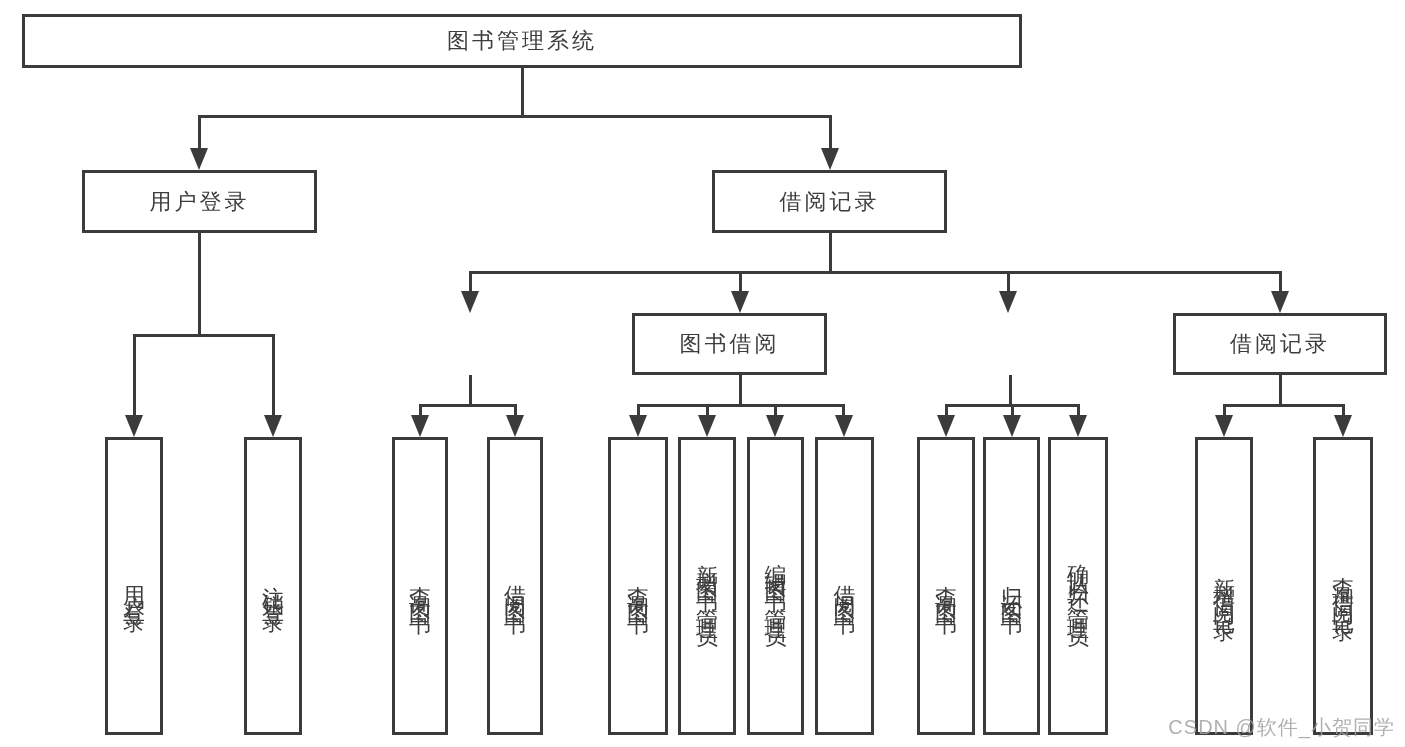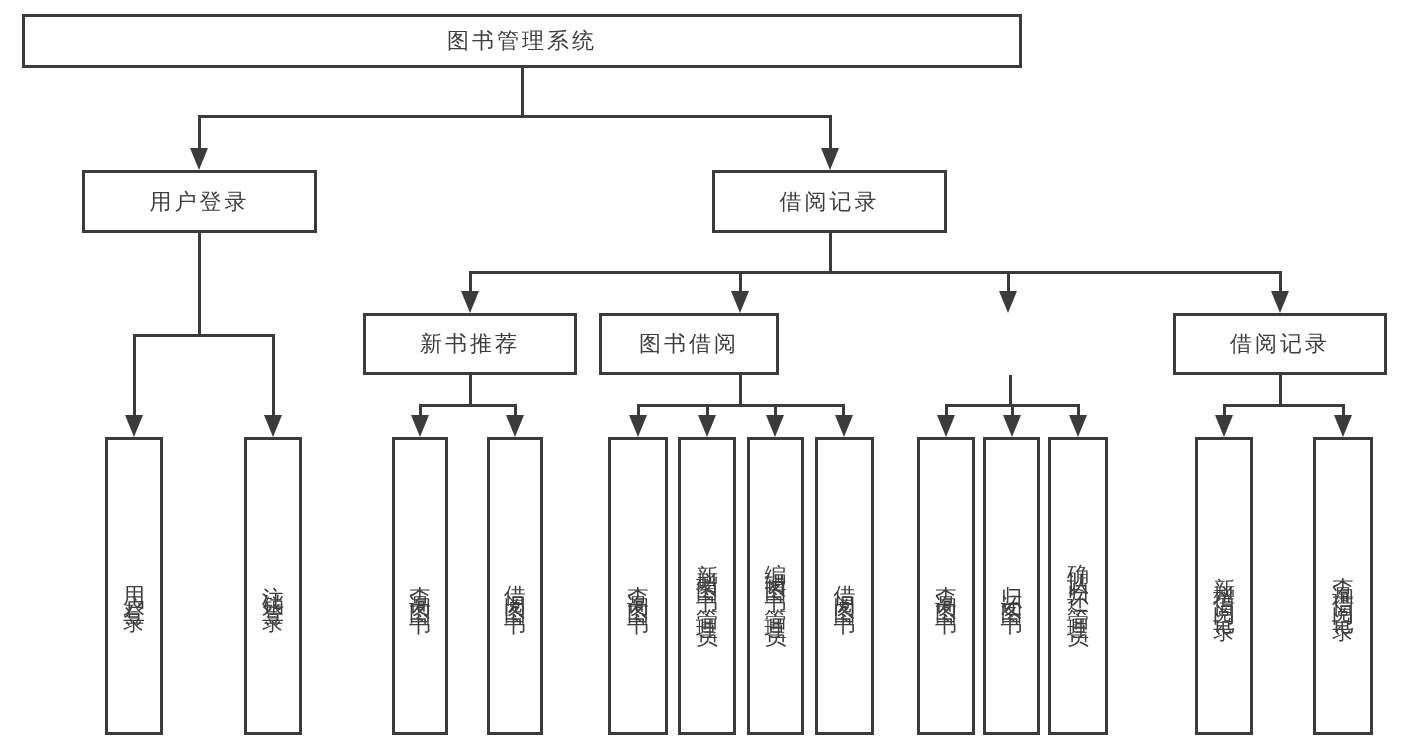--- a/index.html
+++ b/index.html
@@ -85,22 +85,21 @@
   <div class="hline" style="left:469px;top:271px;width:813px;"></div>
   <div class="vline" style="left:469px;top:271px;height:22px;"></div>
   <div class="vline" style="left:739px;top:271px;height:22px;"></div>
   <div class="vline" style="left:1007px;top:271px;height:22px;"></div>
   <div class="vline" style="left:1279px;top:271px;height:22px;"></div>
   <div class="arr" style="left:461px;top:291px;"></div>
   <div class="arr" style="left:731px;top:291px;"></div>
   <div class="arr" style="left:999px;top:291px;"></div>
   <div class="arr" style="left:1271px;top:291px;"></div>
 
-  <div class="box" style="left:363px;top:313px;width:214px;height:62px;">新书推荐</div>
-  <div class="box" style="left:599px;top:313px;width:180px;height:62px;">图书借阅</div>
+  <div class="box" style="left:632px;top:313px;width:195px;height:62px;">图书借阅</div>
   <div class="box" style="left:1173px;top:313px;width:214px;height:62px;">借阅记录</div>
 
   <div class="vline" style="left:469px;top:375px;height:31px;"></div>
   <div class="hline" style="left:419px;top:404px;width:98px;"></div>
   <div class="vline" style="left:419px;top:404px;height:13px;"></div>
   <div class="vline" style="left:514px;top:404px;height:13px;"></div>
   <div class="arr" style="left:411px;top:415px;"></div>
   <div class="arr" style="left:506px;top:415px;"></div>
 
   <div class="vline" style="left:739px;top:375px;height:31px;"></div>
@@ -167,14 +166,15 @@
     <span class="vtext">确认归还（管理员）</span>
   </div>
 
   <div class="box vbox" style="left:1195px;top:437px;width:58px;height:298px;">
     <span class="vtext">新增借阅记录</span>
   </div>
   <div class="box vbox" style="left:1313px;top:437px;width:60px;height:298px;">
     <span class="vtext">查询借阅记录</span>
   </div>
 
+  <div class="watermark">CSDN @软件_小贺同学</div>
 
 </div>
 
 </body></html>

